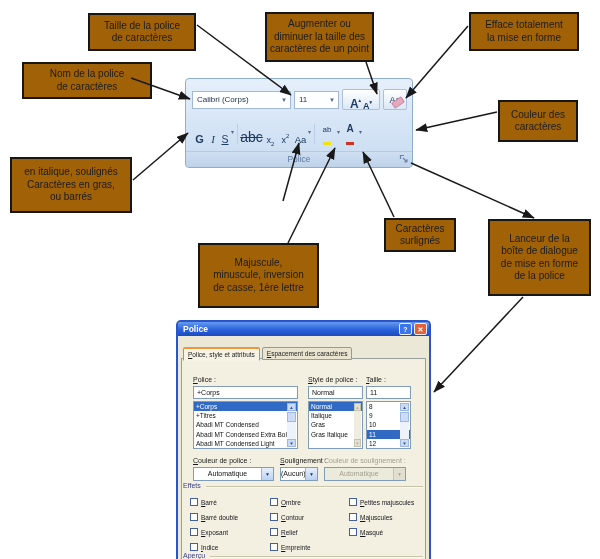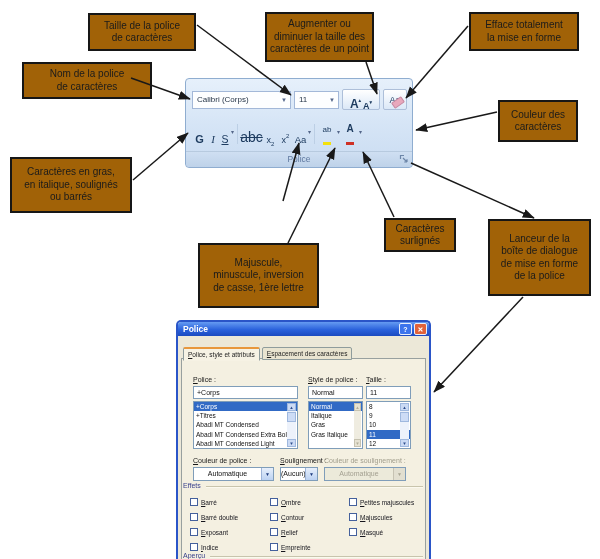--- a/index.html
+++ b/index.html
@@ -169,22 +169,22 @@
   </div>
   <div class="callout" style="left:22px;top:62px;width:130px;height:37px;">
     <div>Nom de la police</div>
     <div>de caractères</div>
   </div>
   <div class="callout" style="left:498px;top:100px;width:80px;height:42px;">
     <div>Couleur des</div>
     <div>caractères</div>
   </div>
   <div class="callout" style="left:10px;top:157px;width:122px;height:56px;">
+    <div>en italique, soulignés</div>
     <div>Caractères en gras,</div>
-    <div>en italique, soulignés</div>
     <div>ou barrés</div>
   </div>
   <div class="callout" style="left:198px;top:243px;width:121px;height:65px;">
     <div>Majuscule,</div>
     <div>minuscule, inversion</div>
     <div>de casse, 1ère lettre</div>
   </div>
   <div class="callout" style="left:384px;top:218px;width:72px;height:34px;">
     <div>Caractères</div>
     <div>surlignés</div>

